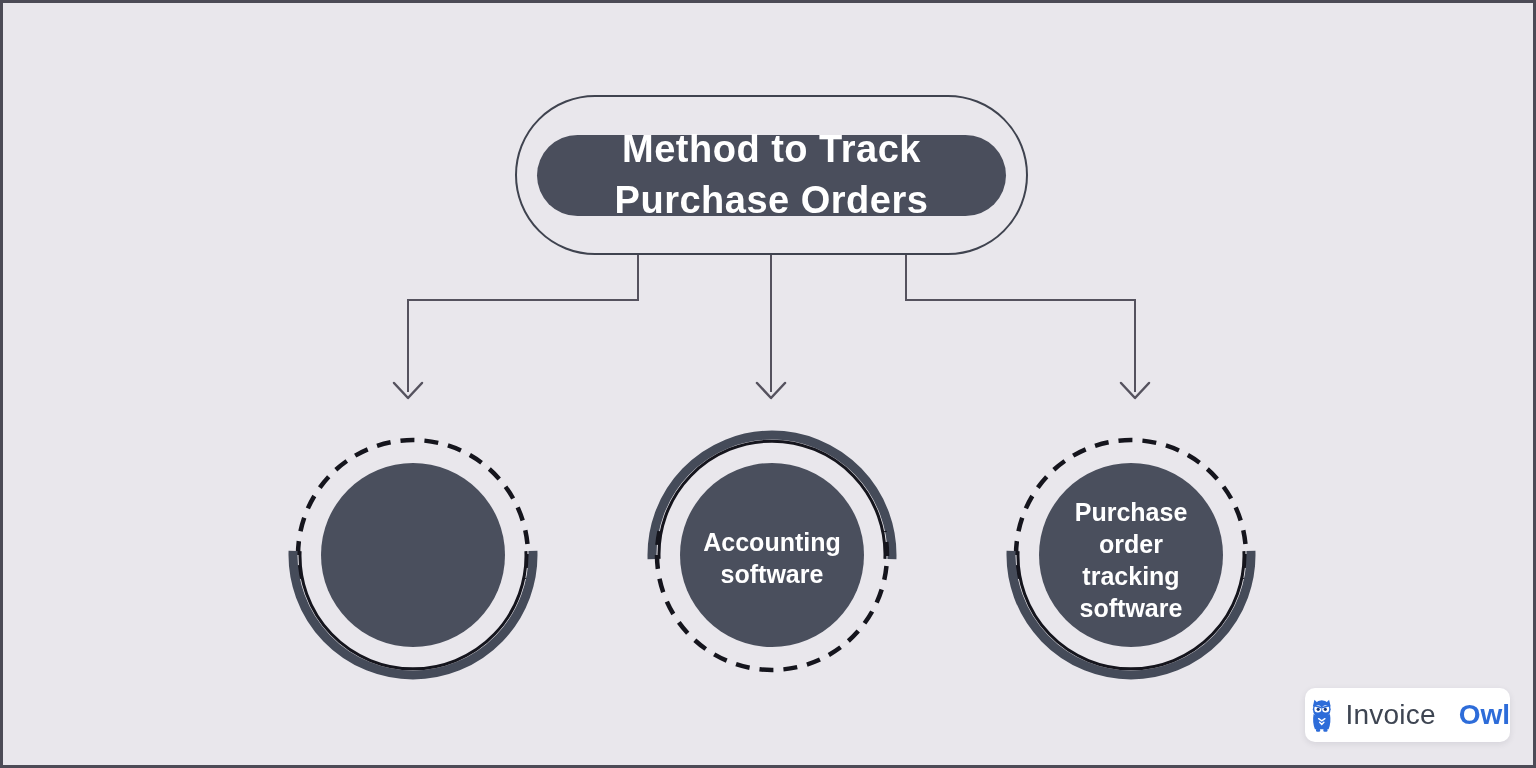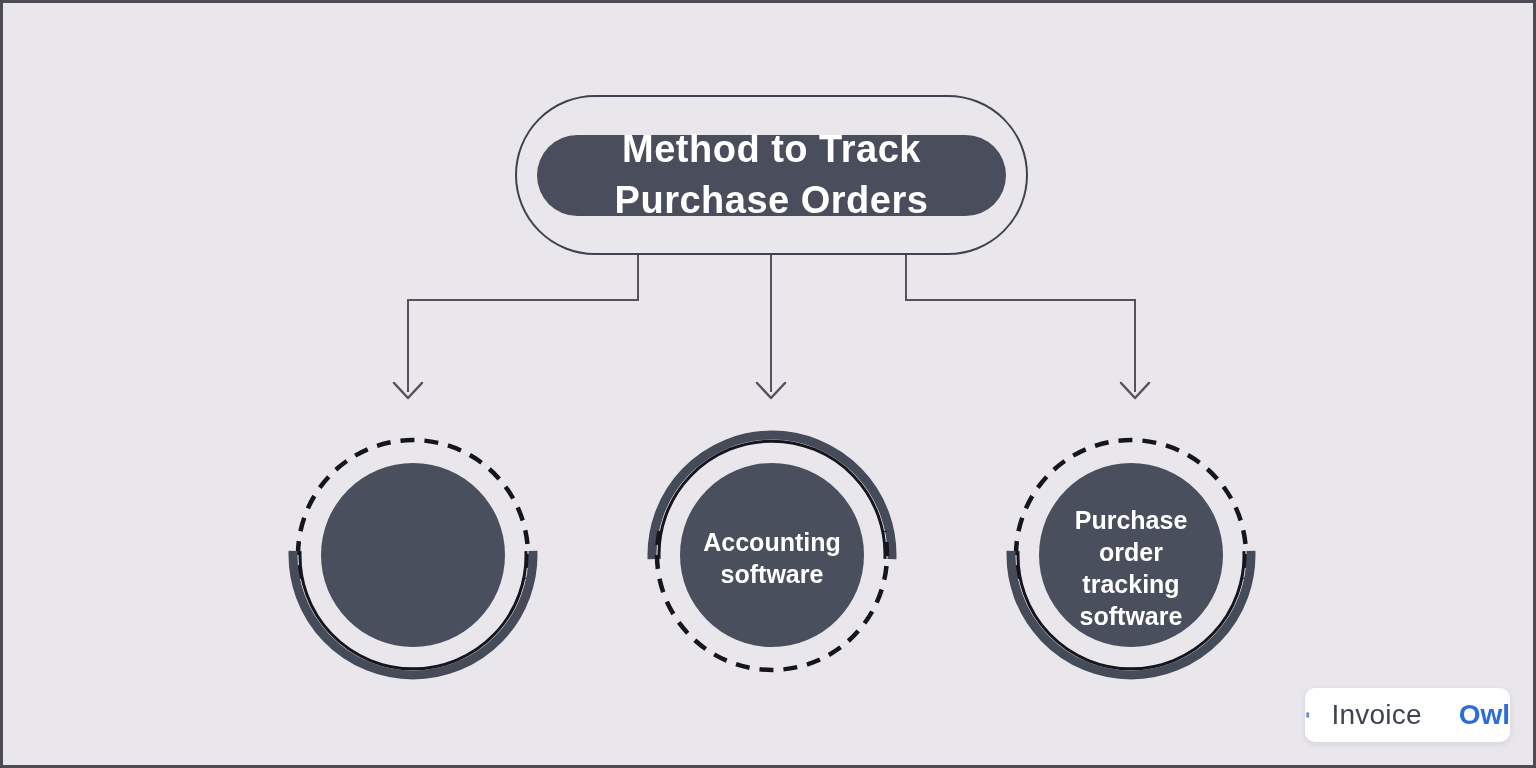--- a/index.html
+++ b/index.html
@@ -76,21 +76,21 @@
   
   .logo-card {
     position: absolute;
     left: 1302px; top: 685px;
     width: 205px; height: 54px;
     background: #ffffff;
     border-radius: 10px;
     display: flex;
     align-items: center;
     justify-content: center;
-    gap: 21px;
+    gap: 7px;
     box-shadow: 0 2px 6px rgba(40,40,60,0.10);
   }
   .logo-text { font-size: 28px; color: #3e4552; letter-spacing: 0.2px; }
   .logo-text-accent { font-size: 28px; font-weight: bold; color: #2d6cd9; margin-left: 16px; }
   .owl-svg { display: block; }
 </style>
 </head>
 <body>
 
 <div class="canvas">
@@ -134,21 +134,21 @@
 
   <div class="title-outer">
     <div class="title-inner">
       <div class="title-text">Method to Track
 Purchase Orders</div>
     </div>
   </div>
 
   <div class="node-label" style="left:769px; top:555px;">Accounting
 software</div>
-  <div class="node-label" style="left:1128px; top:557px;margin-top:8px;">Purchase
+  <div class="node-label" style="left:1128px; top:557px;">Purchase
 order
 tracking
 software</div>
 
   <div class="logo-card">
     <svg class="owl-svg" width="34" height="36" viewBox="0 0 32 34" xmlns="http://www.w3.org/2000/svg">
       <g fill="#2d6cd9">
         <path d="M7.5 9 L9 2.5 L13.5 7 Z"></path>
         <path d="M24.5 9 L23 2.5 L18.5 7 Z"></path>
         <circle cx="16" cy="11.5" r="8.5"></circle>

